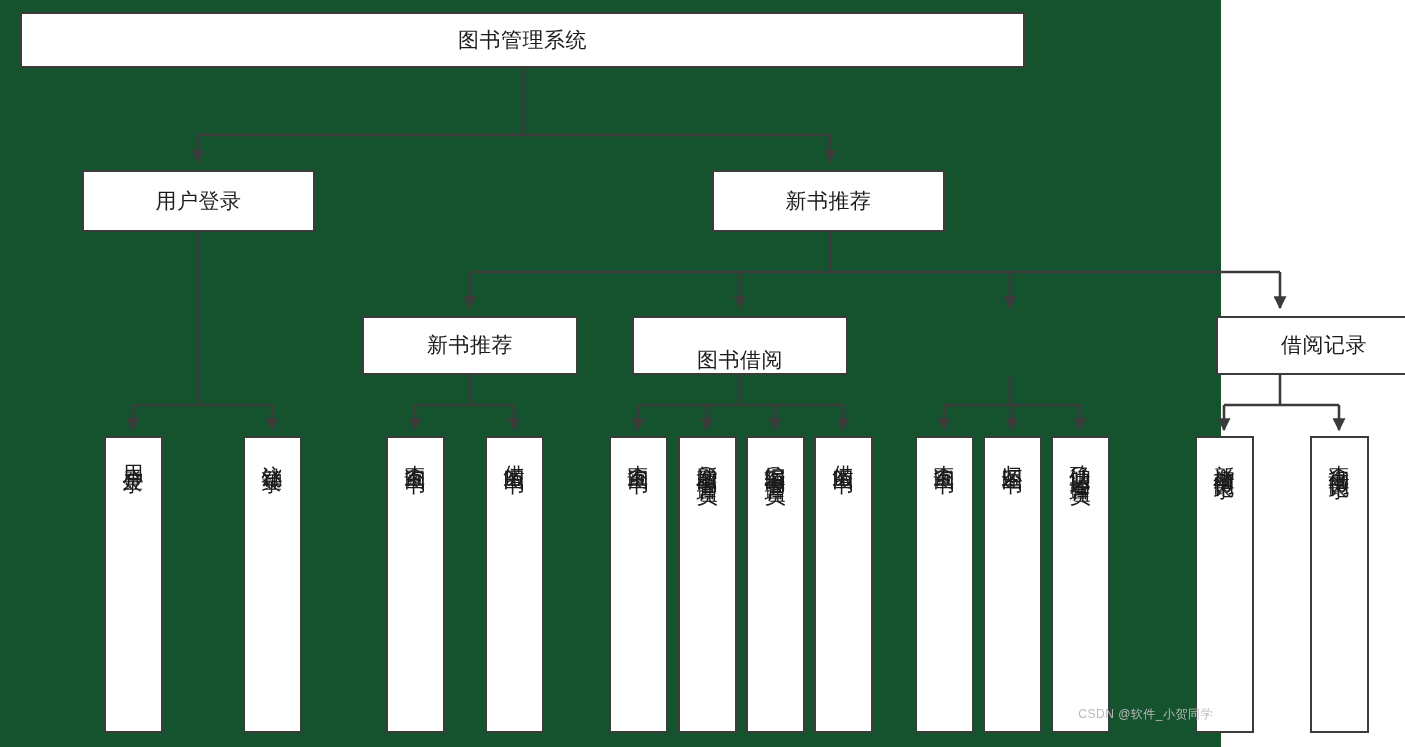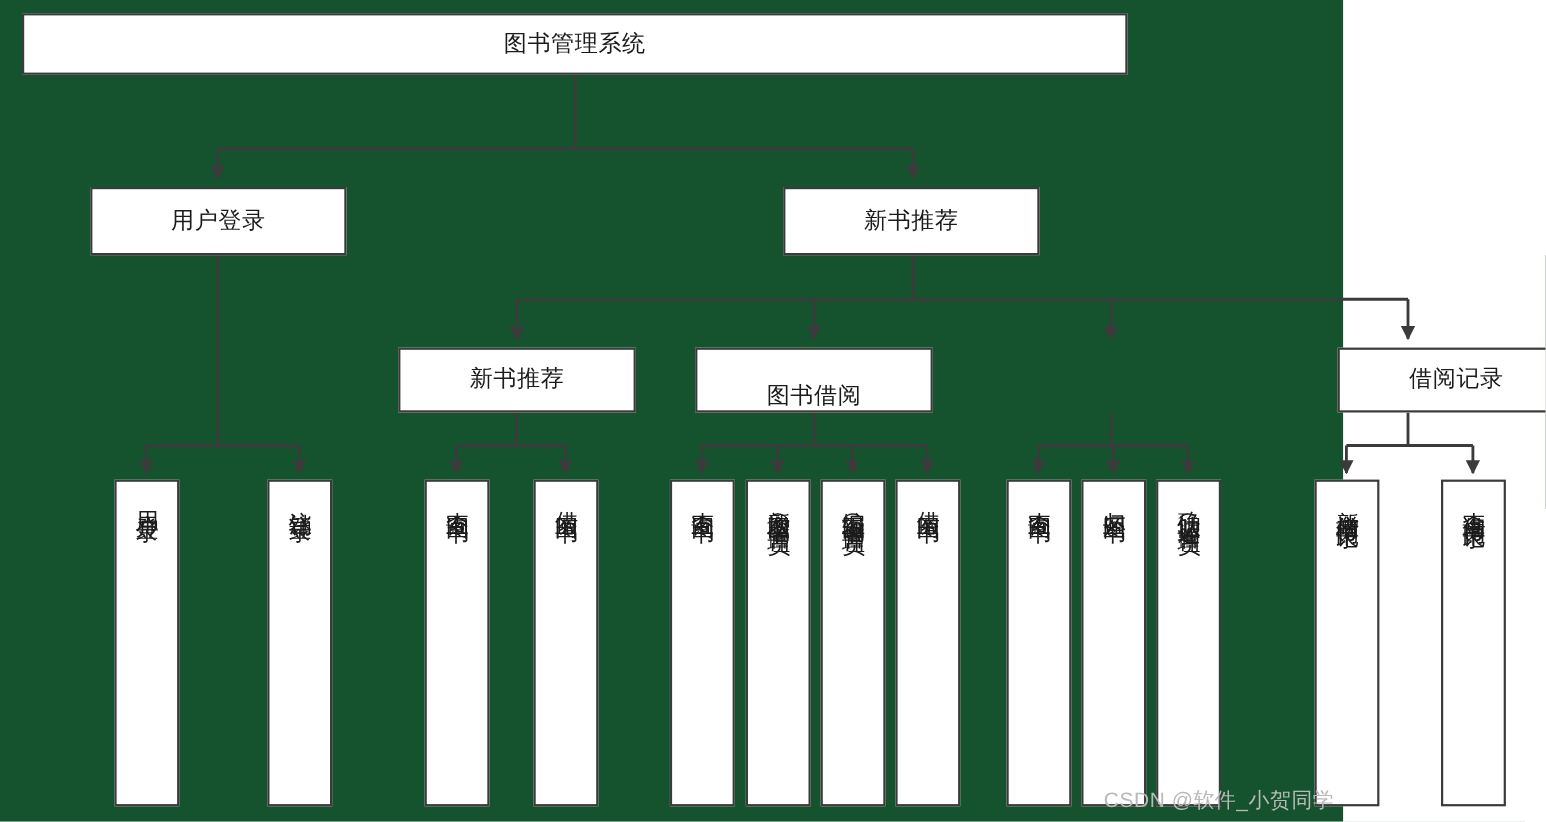--- a/index.html
+++ b/index.html
@@ -59,22 +59,22 @@
     writing-mode: vertical-rl;
     text-orientation: upright;
     font-size: 21px;
     line-height: 1.0;
     letter-spacing: 3px;
     white-space: nowrap;
   }
   #watermark {
     position: absolute;
     right: 8px;
-    bottom: 6px;
-    font-size: 19px;
+    bottom: 24px;
+    font-size: 12px;
     color: #b9b9b9;
     letter-spacing: 0.5px;
     white-space: nowrap;
     user-select: none;
   }
 </style>
 </head>
 <body>
 
 <div id="diagram-root">

